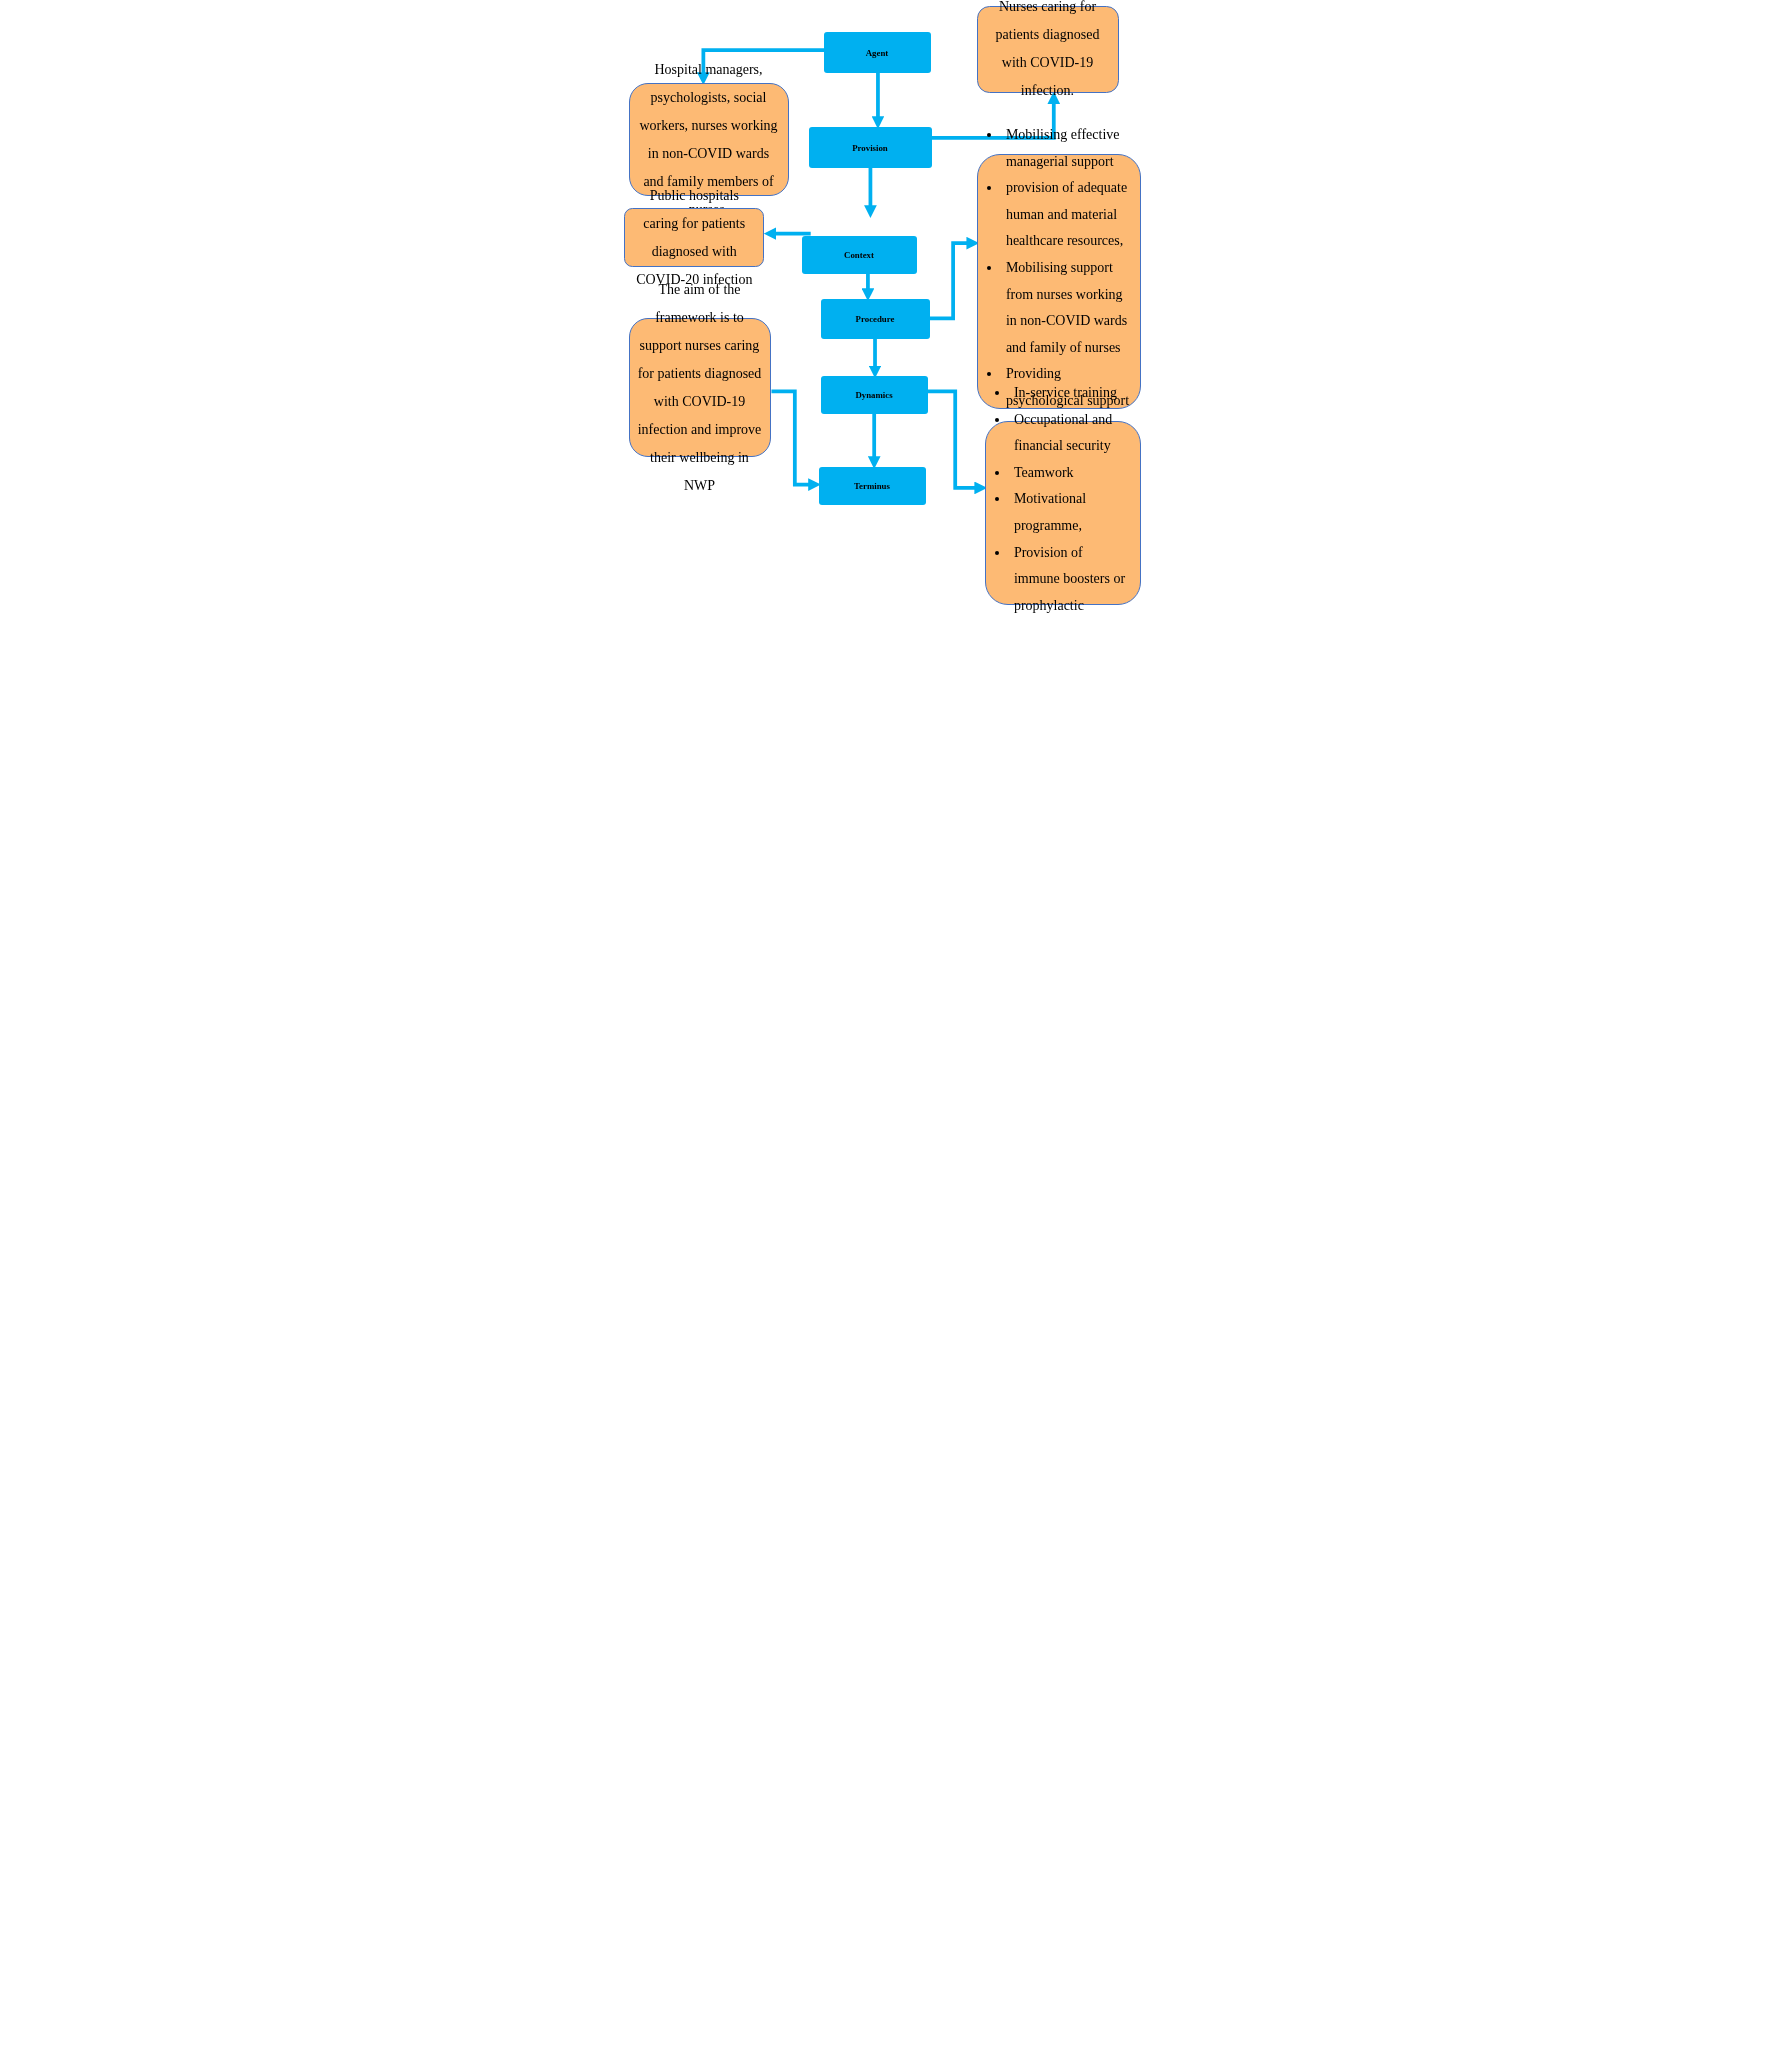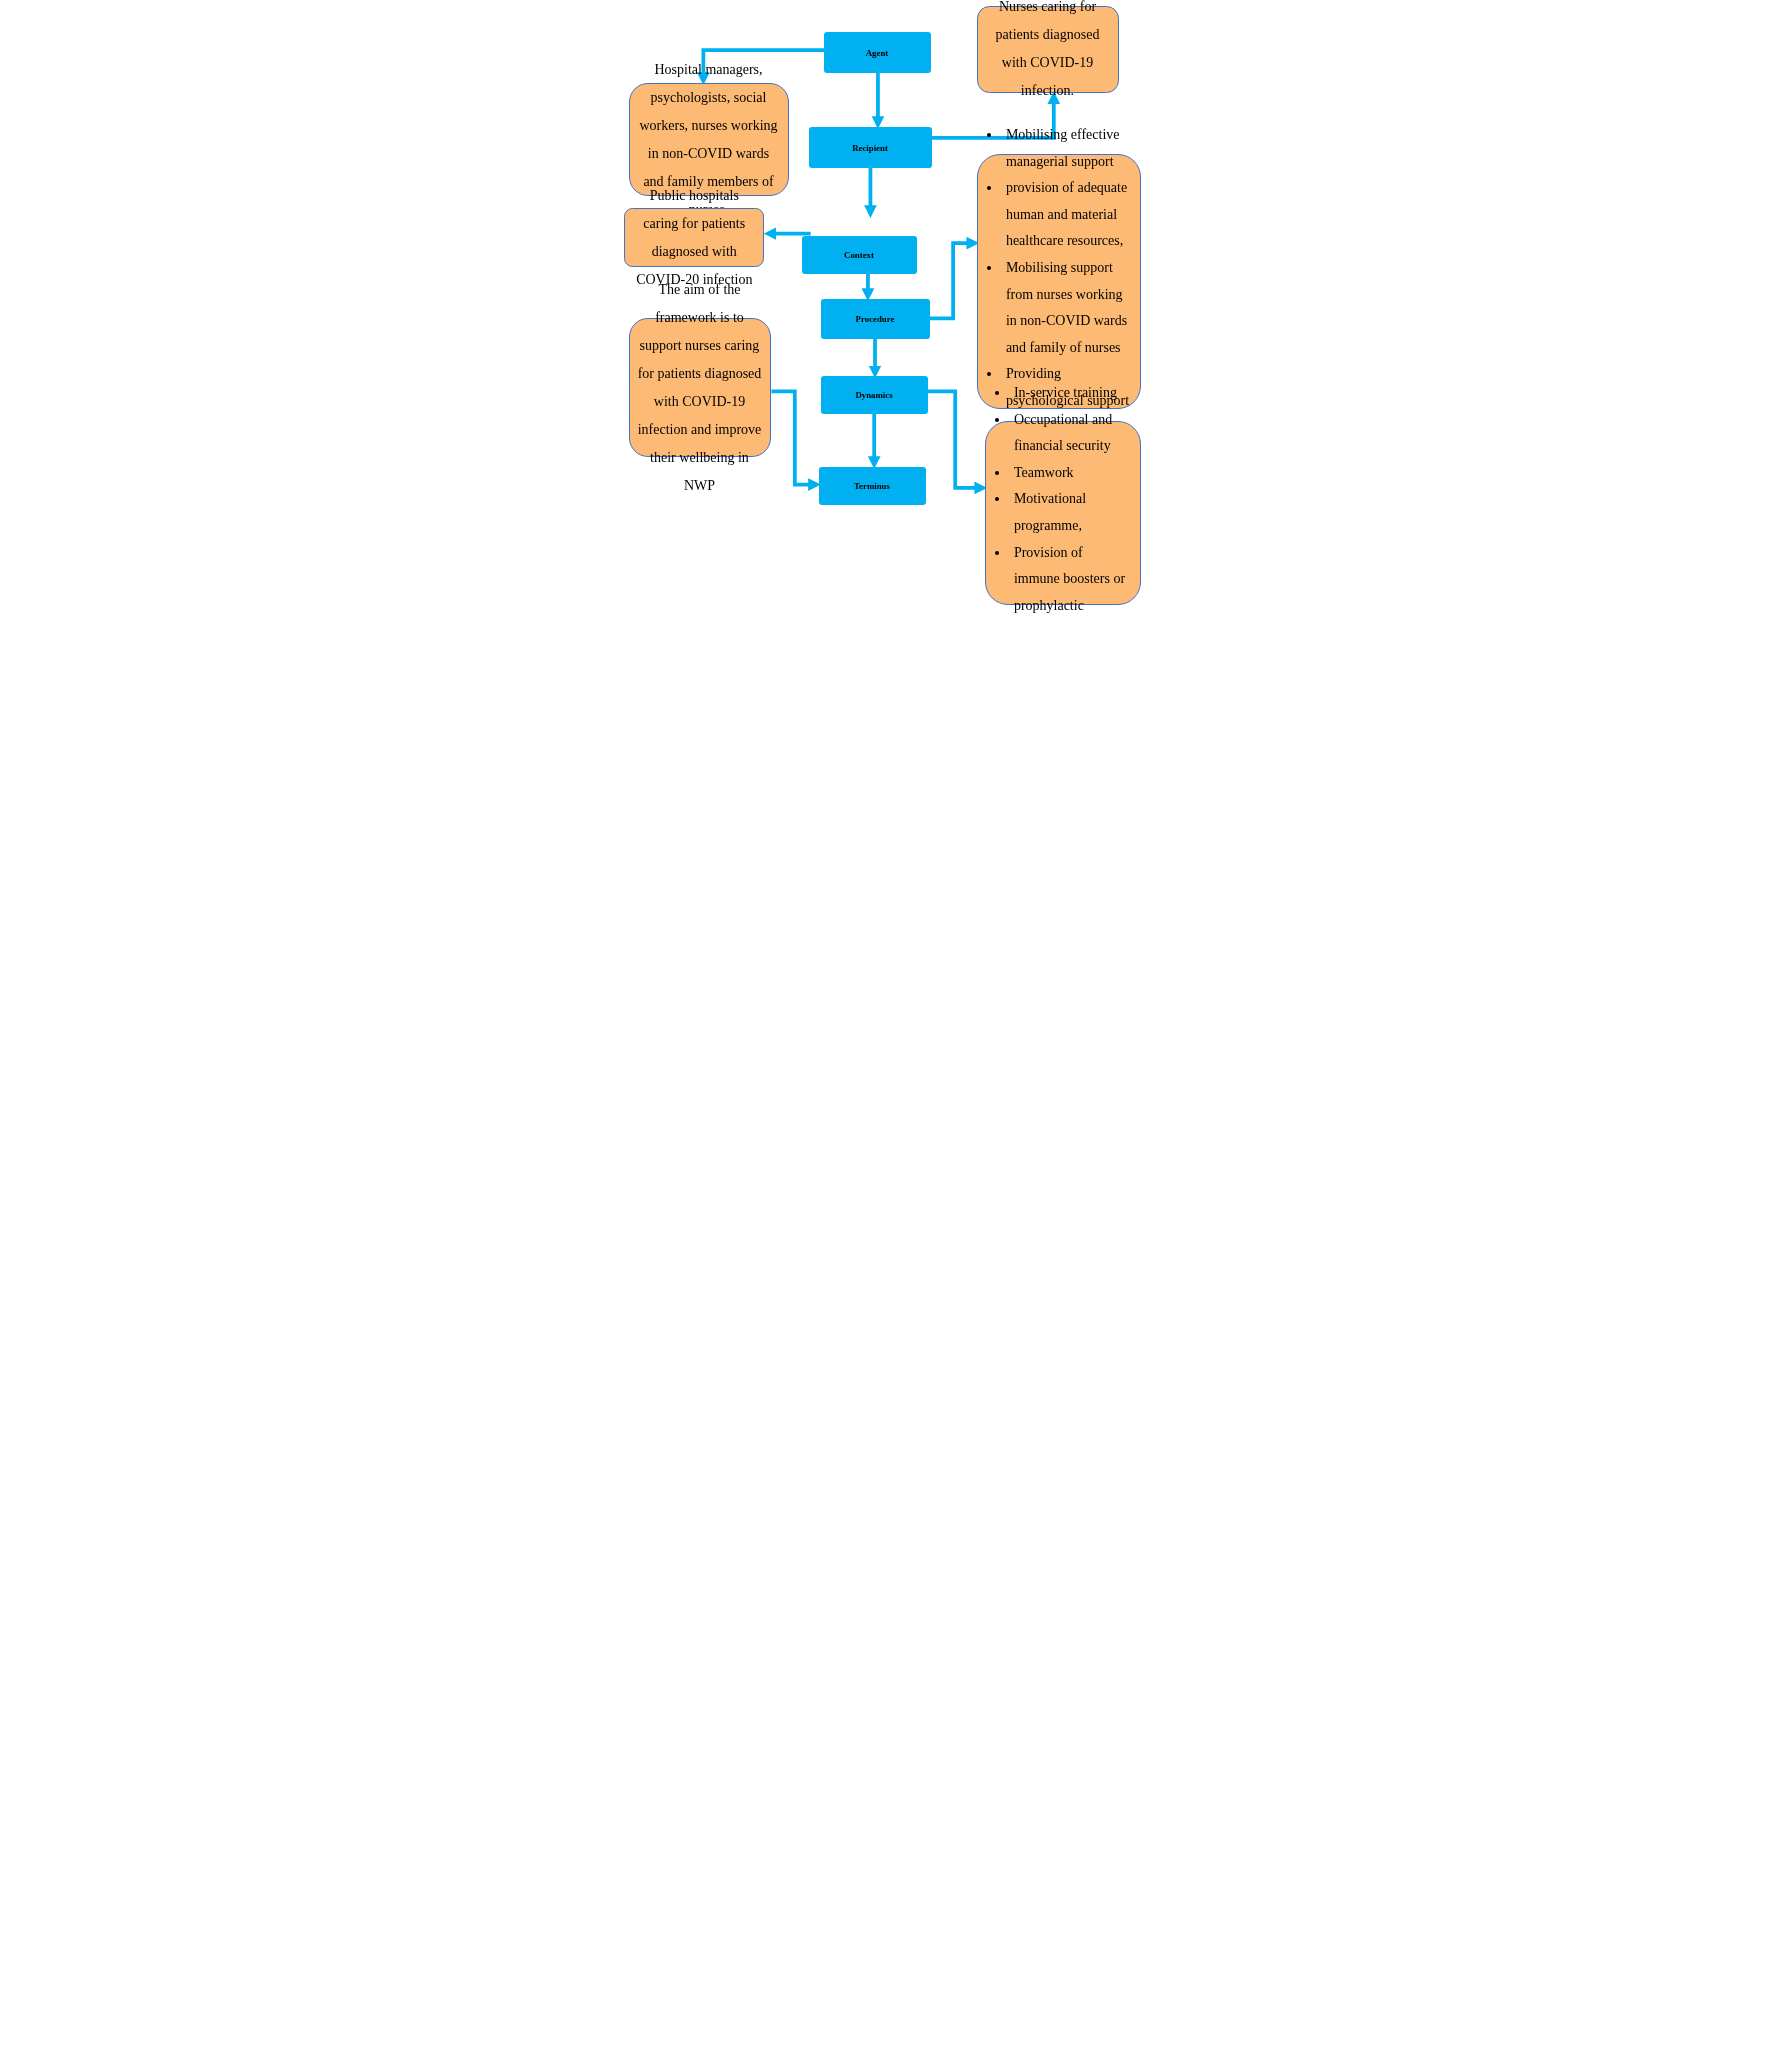--- a/index.html
+++ b/index.html
@@ -89,21 +89,21 @@
     <polyline points="613,810 613,878"></polyline>
     <polyline points="739,937 805,937 805,1168 854,1168"></polyline>
     <polyline points="611,990 611,1095"></polyline>
     <polyline points="365,937 421,937 421,1160 456,1160"></polyline>
   </svg>
 
   <div class="node" style="left:205px; top:32px; width:107px; height:41px;">
     <span>Agent</span>
   </div>
   <div class="node" style="left:190px; top:127px; width:123px; height:41px;">
-    <span>Recipient</span>
+    <span>Provision</span>
   </div>
   <div class="node" style="left:183px; top:216px; width:115px; height:38px;margin-top:20px;">
     <span>Context</span>
   </div>
   <div class="node" style="left:202px; top:299px; width:109px; height:40px;">
     <span>Procedure</span>
   </div>
   <div class="node" style="left:202px; top:376px; width:107px; height:38px;">
     <span>Dynamics</span>
   </div>

